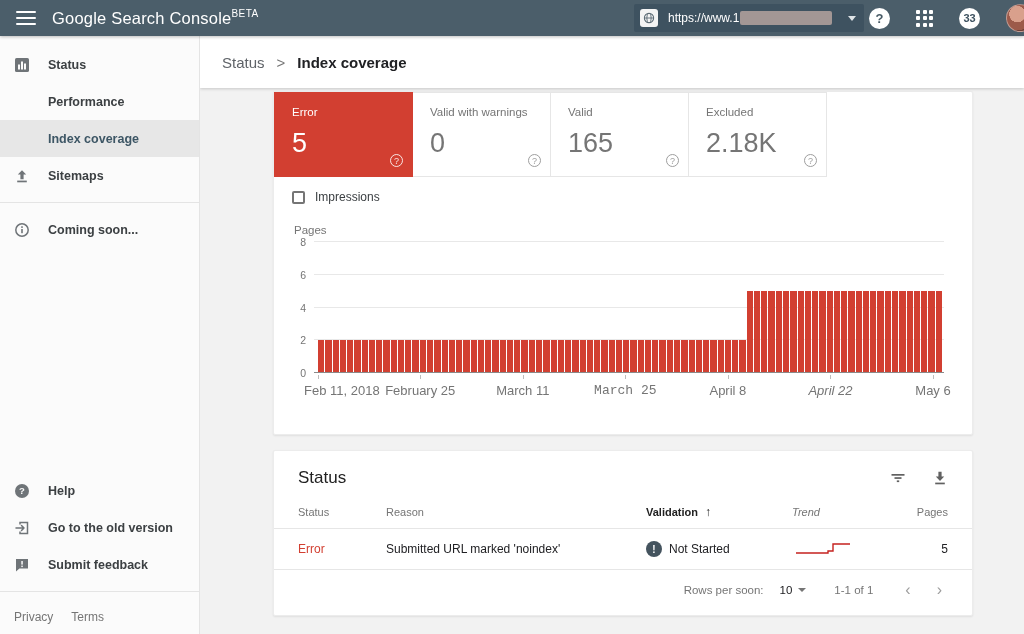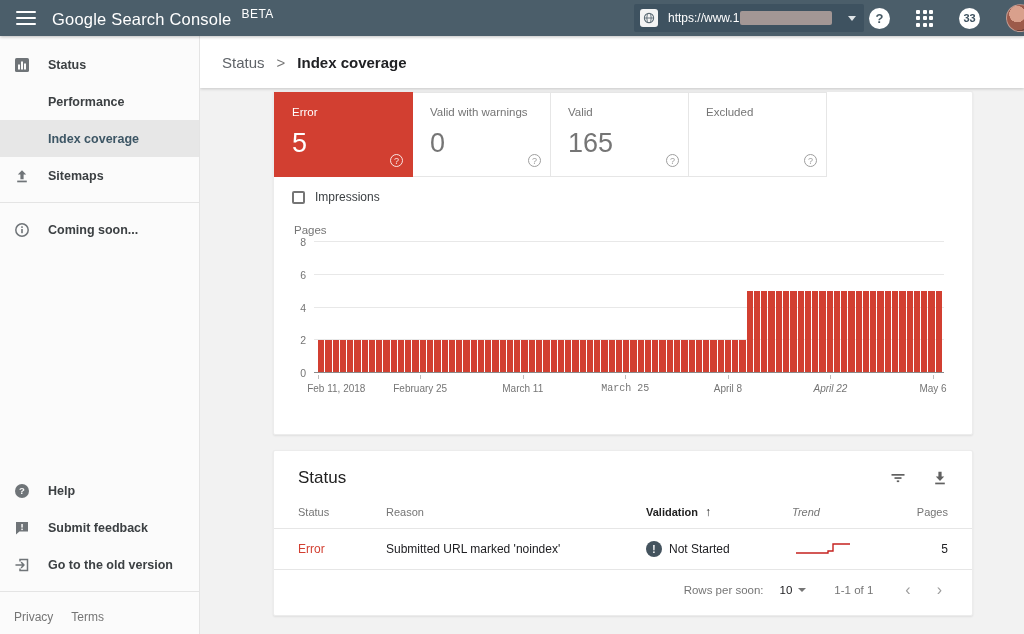--- a/index.html
+++ b/index.html
@@ -6,21 +6,21 @@
   html,body { width:1024px; height:634px; overflow:hidden;
     font-family:"Liberation Sans", sans-serif; background:#f2f2f2; }
 
   
   .header { position:relative; height:36px; background:#4b5e6a; display:flex; align-items:center;
     padding:0 8px 0 10px; box-shadow:0 1px 3px rgba(0,0,0,.25); z-index:30; }
   .hamburger { width:20px; height:14px; display:flex; flex-direction:column; justify-content:space-between;
     margin:0 16px 0 6px; cursor:pointer; }
   .hamburger span { display:block; height:2px; background:#fff; border-radius:1px; }
   .logo { color:#fff; font-size:16.5px; letter-spacing:.2px; font-weight:400; white-space:nowrap; }
-  .logo sup { font-size:12px; letter-spacing:.5px; margin-left:10px;text-align:right; }
+  .logo sup { font-size:10px; letter-spacing:.5px; margin-left:0;text-align:right; }
   .prop-selector { position:absolute; left:634px; top:4px; width:230px; height:28px; background:#3e5260;
     border-radius:2px; display:flex; align-items:center; padding:0 8px 0 6px; cursor:pointer; }
   .globe-box { width:18px; height:18px; background:#f4f4f4; border-radius:3px; display:flex;
     align-items:center; justify-content:center; margin-right:10px; }
   .prop-url { color:#fff; font-size:12px; white-space:nowrap; }
   .redaction { width:92px; height:14px; background:#a39795; border-radius:2px; margin-left:1px; filter:blur(.5px); }
   .caret-down { width:0; height:0; border-left:4px solid transparent; border-right:4px solid transparent;
     border-top:5px solid #dfe4e7; margin-left:auto; }
   .hdr-right { position:absolute; right:0; top:0; height:36px; display:flex; align-items:center; gap:26px; padding-right:2px; }
   .circle-btn { width:21px; height:21px; border-radius:50%; background:#fff; color:#465964;
@@ -84,21 +84,21 @@
   .chart-wrap { margin:0 28px 0 40px; position:relative; }
   .chart-plot { position:relative; height:131px; }
   .gridline { position:absolute; left:0; right:0; height:1px; background:#e8e8e8; }
   .gridline.baseline { background:#8a8a8a; z-index:3; }
   .ylabel { position:absolute; left:-24px; width:16px; text-align:right; font-size:10.5px; color:#757575;
     transform:translateY(50%); bottom:0; }
   .bars { position:absolute; left:4px; right:2px; top:0; bottom:1px; display:flex; align-items:flex-end; gap:1px; z-index:2; }
   .bar { flex:1; background:#d23f31; }
   .chart-x { position:relative; height:26px; margin-top:0; }
   .tickmark { position:absolute; top:2px; width:1px; height:4px; background:#bdbdbd; }
-  .xlabel { position:absolute; top:10px; transform:translateX(-50%); font-size:10px; color:#757575; white-space:nowrap; }
+  .xlabel { position:absolute; top:10px; transform:translateX(-50%); font-size:13px; color:#757575; white-space:nowrap; }
   .xlabel.edge-left { transform:translateX(-18%); }
 
   
   .st-head { display:flex; align-items:center; padding:17px 24px 8px 24px; }
   .st-title { font-size:17px; color:#212121; }
   .st-actions { margin-left:auto; display:flex; gap:26px; }
   .icon-btn { width:16px; height:16px; cursor:pointer; }
   .thead, .trow { display:flex; align-items:center; padding:0 24px; }
   .thead { height:33px; font-size:11px; color:#757575; border-bottom:1px solid #e6e6e6; }
   .trow { height:41px; font-size:12px; color:#212124; border-bottom:1px solid #e6e6e6; cursor:pointer; }
@@ -211,36 +211,36 @@
       <span class="nicon">
         <svg width="16" height="16" viewBox="0 0 16 16">
             <circle cx="8" cy="8" r="7" fill="#6f7478"></circle>
             <text x="8" y="11.4" font-size="9.5" font-weight="bold" fill="#fbfbfb" text-anchor="middle" font-family="Liberation Sans, sans-serif">?</text>
           </svg>
       </span>
       <span>Help</span>
     </div>
     <div class="nav-item">
       <span class="nicon">
+        <svg width="16" height="16" viewBox="0 0 16 16" fill="none" stroke="#6f7478" stroke-width="1.5">
+            <path d="M6 4.5 V2.5 H13.5 V13.5 H6 V11.5"></path>
+            <path d="M2 8 H10 M10 8 L7.5 5.5 M10 8 L7.5 10.5" stroke-linecap="round"></path>
+          </svg>
+      </span>
+      <span>Go to the old version</span>
+    </div>
+    <div class="nav-item">
+      <span class="nicon">
         <svg width="16" height="16" viewBox="0 0 16 16" fill="#6f7478">
             <path d="M2 2 h12 v9.5 H5.4 L2 14.5 Z"></path>
             <rect x="7.3" y="4" width="1.5" height="3.6" fill="#fbfbfb"></rect>
             <rect x="7.3" y="8.6" width="1.5" height="1.5" fill="#fbfbfb"></rect>
           </svg>
       </span>
       <span>Submit feedback</span>
-    </div>
-    <div class="nav-item">
-      <span class="nicon">
-        <svg width="16" height="16" viewBox="0 0 16 16" fill="none" stroke="#6f7478" stroke-width="1.5">
-            <path d="M6 4.5 V2.5 H13.5 V13.5 H6 V11.5"></path>
-            <path d="M2 8 H10 M10 8 L7.5 5.5 M10 8 L7.5 10.5" stroke-linecap="round"></path>
-          </svg>
-      </span>
-      <span>Go to the old version</span>
     </div>
     <div class="side-divider"></div>
     <div class="side-footer">
       <span>Privacy</span>
       <span>Terms</span>
     </div>
   </div>
 
   <div class="main">
     <div class="breadcrumb-band">
@@ -261,20 +261,21 @@
           <div class="t-value">0</div>
           <div class="t-help">?</div>
         </div>
         <div class="tile">
           <div class="t-label">Valid</div>
           <div class="t-value">165</div>
           <div class="t-help">?</div>
         </div>
         <div class="tile">
           <div class="t-label">Excluded</div>
+          <div class="t-value">2.18K</div>
           <div class="t-help">?</div>
         </div>
       </div>
 
       <div class="impressions">
         <span class="checkbox"></span>
         <label>Impressions</label>
       </div>
 
       <div class="pages-caption">Pages</div>

